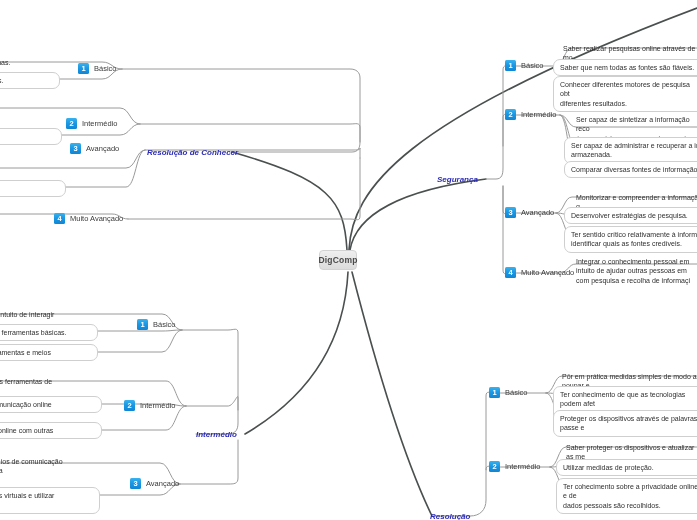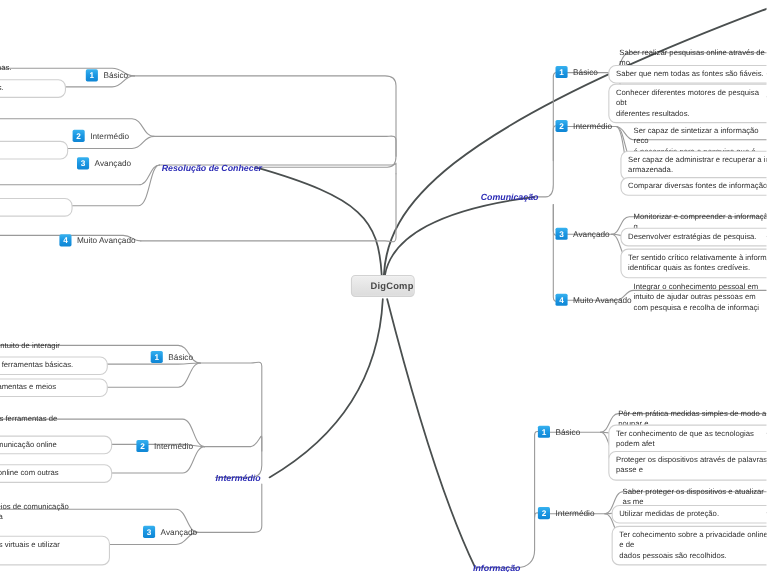--- a/index.html
+++ b/index.html
@@ -24,29 +24,29 @@
     width: 697px;
     height: 520px;
     pointer-events: none;
   }
 
   
   .root-node {
     position: absolute;
     left: 319px;
     top: 250px;
-    width: 58px;
+    width: 38px;
     height: 20px;
     background: linear-gradient(180deg, #efefef 0%, #e4e4e4 55%, #dcdcdc 100%);
     border: 1px solid #d2d2d2;
     border-radius: 4px;
     box-sizing: border-box;
     display: flex;
     align-items: center;
-    justify-content: flex-end;
+    justify-content: center;
     font-size: 8.5px;
     font-weight: bold;
     color: #4a4a4a;
     letter-spacing: 0.2px;
     z-index: 6;
   }
 
   
   .branch-label {
     position: absolute;
@@ -212,21 +212,21 @@
   <div class="leaf left no-box" style="left:-52px; top:161px; width:112px;">s informáticas.</div>
   <div class="leaf left" style="left:-58px; top:180px; width:124px;">urgem quando</div>
 
   <div class="level" style="left:54px; top:213px;">
     <span class="level-badge">4</span>
     <span class="level-name">Muito Avançado</span>
   </div>
   <div class="leaf left no-box" style="left:-52px; top:203px; width:108px; white-space:pre-line;">ideias e
 e a área.</div>
 
-  <div class="branch-label" style="left:437px; top:175px;">Comunicação</div>
+  <div class="branch-label" style="left:437px; top:175px;">Segurança</div>
 
   <div class="level" style="left:505px; top:60px;">
     <span class="level-badge">1</span>
     <span class="level-name">Básico</span>
   </div>
   <div class="leaf right no-box" style="left:557px; top:41px; width:150px;">Saber realizar pesquisas online através de mo</div>
   <div class="leaf right" style="left:553px; top:59px; width:152px;">Saber que nem todas as fontes são fiáveis.</div>
   <div class="leaf right" style="left:553px; top:76px; width:152px; white-space:pre-line;">Conhecer diferentes motores de pesquisa obt
 diferentes resultados.</div>
 
@@ -278,21 +278,21 @@
   <div class="level" style="left:130px; top:478px;">
     <span class="level-badge">3</span>
     <span class="level-name">Avançado</span>
   </div>
   <div class="leaf left no-box" style="left:-52px; top:454px; width:150px; white-space:pre-line;">ar modos e meios de comunicação
 r se adequam a
 idade.</div>
   <div class="leaf left" style="left:-58px; top:487px; width:158px; white-space:pre-line;">ente em espaços virtuais e utilizar
 nline.</div>
 
-  <div class="branch-label" style="left:430px; top:512px;">Informação</div>
+  <div class="branch-label" style="left:430px; top:512px;">Resolução</div>
 
   <div class="level" style="left:489px; top:387px;">
     <span class="level-badge">1</span>
     <span class="level-name">Básico</span>
   </div>
   <div class="leaf right no-box" style="left:556px; top:369px; width:152px;">Pôr em prática medidas simples de modo a poupar e</div>
   <div class="leaf right" style="left:553px; top:386px; width:154px; white-space:pre-line;">Ter conhecimento de que as tecnologias podem afet
 saúde.</div>
   <div class="leaf right" style="left:553px; top:410px; width:154px;">Proteger os dispositivos através de palavras-passe e</div>
 

